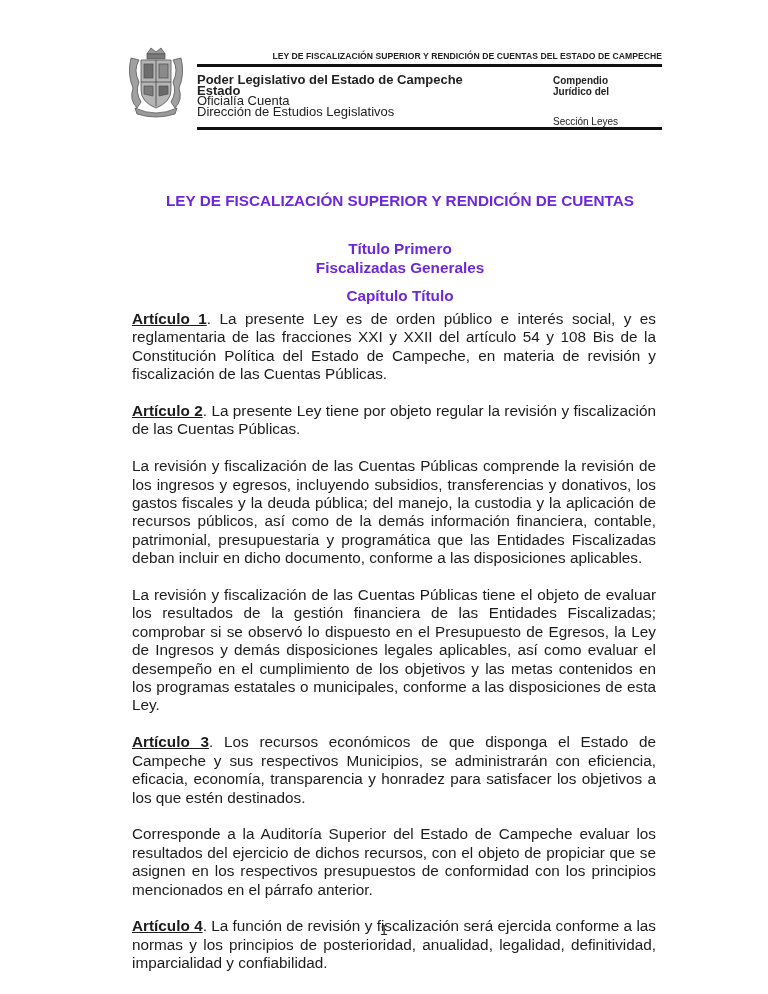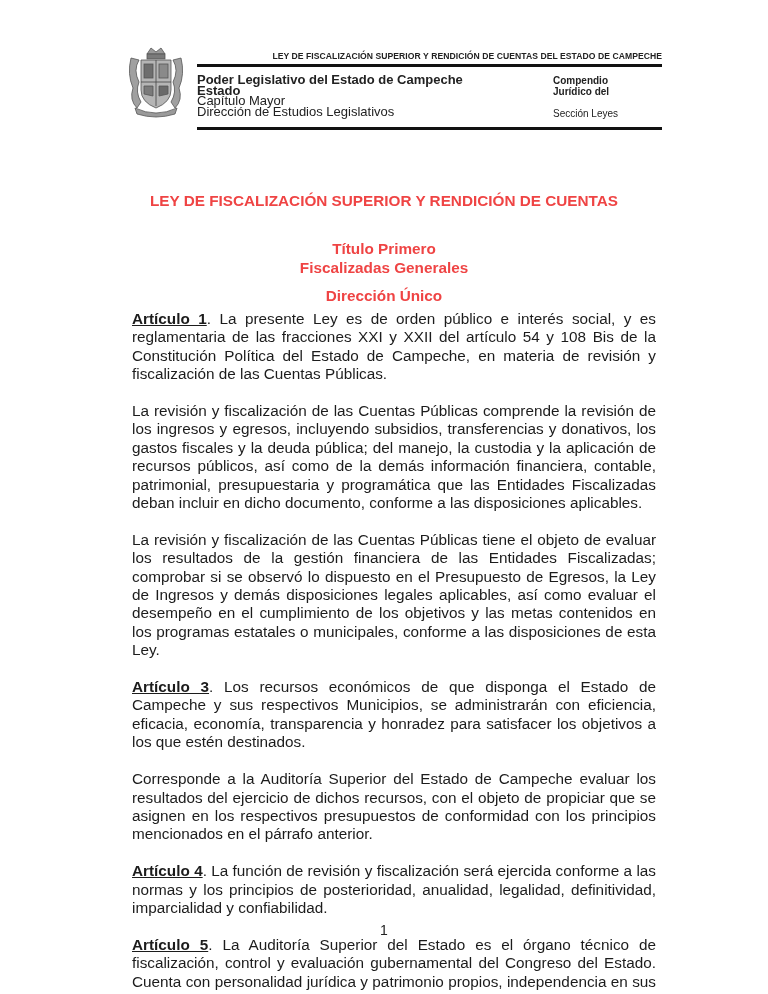--- a/index.html
+++ b/index.html
@@ -11,25 +11,25 @@
   .crest { position: absolute; left: 127px; top: 44px; width: 58px; height: 74px; }
   .running-title { position: absolute; left: 197px; top: 51px; width: 465px; text-align: right;
                    font-size: 8.6px; font-weight: bold; letter-spacing: 0.05px; color: #222; }
   .rule { position: absolute; left: 197px; width: 465px; height: 3px; background: #111; }
   .rule.top { top: 64px; }
   .rule.bottom { top: 127px; }
   .hdr-left { position: absolute; left: 197px; top: 75px; font-size: 13px; line-height: 10.6px; color: #222; }
   .hdr-left .b { font-weight: bold; }
   .hdr-right { position: absolute; left: 553px; top: 75px; font-size: 10px; color: #222; }
   .hdr-right .b { font-weight: bold; }
-  .hdr-right .s { margin-top: 11px; display: block; }
+  .hdr-right .s { margin-top: 19px; display: block; }
 
   
-  .title { position: absolute; left: 100px; width: 568px; text-align: center;
-           font-weight: bold; font-size: 15.3px; line-height: 18.5px; color: #ef4444; }
+  .title { position: absolute; left: 116px; width: 568px; text-align: center;
+           font-weight: bold; font-size: 15.3px; line-height: 18.5px; color: #6d28d9; }
   .t-main { top: 192px; }
   .t-title { top: 240px; }
   .t-chap { top: 287px; }
 
   
   .body { position: absolute; left: 132px; top: 310px; width: 524px;
           font-size: 15.3px; line-height: 18.4px; text-align: justify; color: #1c1c1c; }
   .body p { margin: 0 0 18.4px 0; }
   .body .art { font-weight: bold; text-decoration: underline; }
 
@@ -68,44 +68,45 @@
       </g>
     </svg>
   </div>
 
   <div class="running-title">LEY DE FISCALIZACIÓN SUPERIOR Y RENDICIÓN DE CUENTAS DEL ESTADO DE CAMPECHE</div>
   <div class="rule top"></div>
 
   <div class="hdr-left">
     <div class="b">Poder Legislativo del Estado de Campeche</div>
     <div class="b">Estado</div>
-    <div>Capítulo Mayor</div>
+    <div>Oficialía Cuenta</div>
     <div>Dirección de Estudios Legislativos</div>
   </div>
 
   <div class="hdr-right">
     <span class="b">Compendio Jurídico del</span>
     <span class="s">Sección Leyes</span>
   </div>
 
   <div class="rule bottom"></div>
 
   <div class="title t-main">
     <div>LEY DE FISCALIZACIÓN SUPERIOR Y RENDICIÓN DE CUENTAS</div>
   </div>
 
   <div class="title t-title">
     <div>Título Primero</div>
     <div>Fiscalizadas Generales</div>
   </div>
 
-  <div class="title t-chap">Dirección Único</div>
+  <div class="title t-chap">Capítulo Título</div>
 
   <div class="body">
     <p><span class="art">Artículo 1</span><span>. La presente Ley es de orden público e interés social, y es reglamentaria de las fracciones XXI y XXII del artículo 54 y 108 Bis de la Constitución Política del Estado de Campeche, en materia de revisión y fiscalización de las Cuentas Públicas.</span></p>
+    <p><span class="art">Artículo 2</span><span>. La presente Ley tiene por objeto regular la revisión y fiscalización de las Cuentas Públicas.</span></p>
     <p><span>La revisión y fiscalización de las Cuentas Públicas comprende la revisión de los ingresos y egresos, incluyendo subsidios, transferencias y donativos, los gastos fiscales y la deuda pública; del manejo, la custodia y la aplicación de recursos públicos, así como de la demás información financiera, contable, patrimonial, presupuestaria y programática que las Entidades Fiscalizadas deban incluir en dicho documento, conforme a las disposiciones aplicables.</span></p>
     <p><span>La revisión y fiscalización de las Cuentas Públicas tiene el objeto de evaluar los resultados de la gestión financiera de las Entidades Fiscalizadas; comprobar si se observó lo dispuesto en el Presupuesto de Egresos, la Ley de Ingresos y demás disposiciones legales aplicables, así como evaluar el desempeño en el cumplimiento de los objetivos y las metas contenidos en los programas estatales o municipales, conforme a las disposiciones de esta Ley.</span></p>
     <p><span class="art">Artículo 3</span><span>. Los recursos económicos de que disponga el Estado de Campeche y sus respectivos Municipios, se administrarán con eficiencia, eficacia, economía, transparencia y honradez para satisfacer los objetivos a los que estén destinados.</span></p>
     <p><span>Corresponde a la Auditoría Superior del Estado de Campeche evaluar los resultados del ejercicio de dichos recursos, con el objeto de propiciar que se asignen en los respectivos presupuestos de conformidad con los principios mencionados en el párrafo anterior.</span></p>
     <p><span class="art">Artículo 4</span><span>. La función de revisión y fiscalización será ejercida conforme a las normas y los principios de posterioridad, anualidad, legalidad, definitividad, imparcialidad y confiabilidad.</span></p>
     <p><span class="art">Artículo 5</span><span>. La Auditoría Superior del Estado es el órgano técnico de fiscalización, control y evaluación gubernamental del Congreso del Estado. Cuenta con personalidad jurídica y patrimonio propios, independencia en sus funciones, autonomía técnica, presupuestal y de gestión.</span></p>
   </div>
 
   <div class="page-num">1</div>
 </div>

